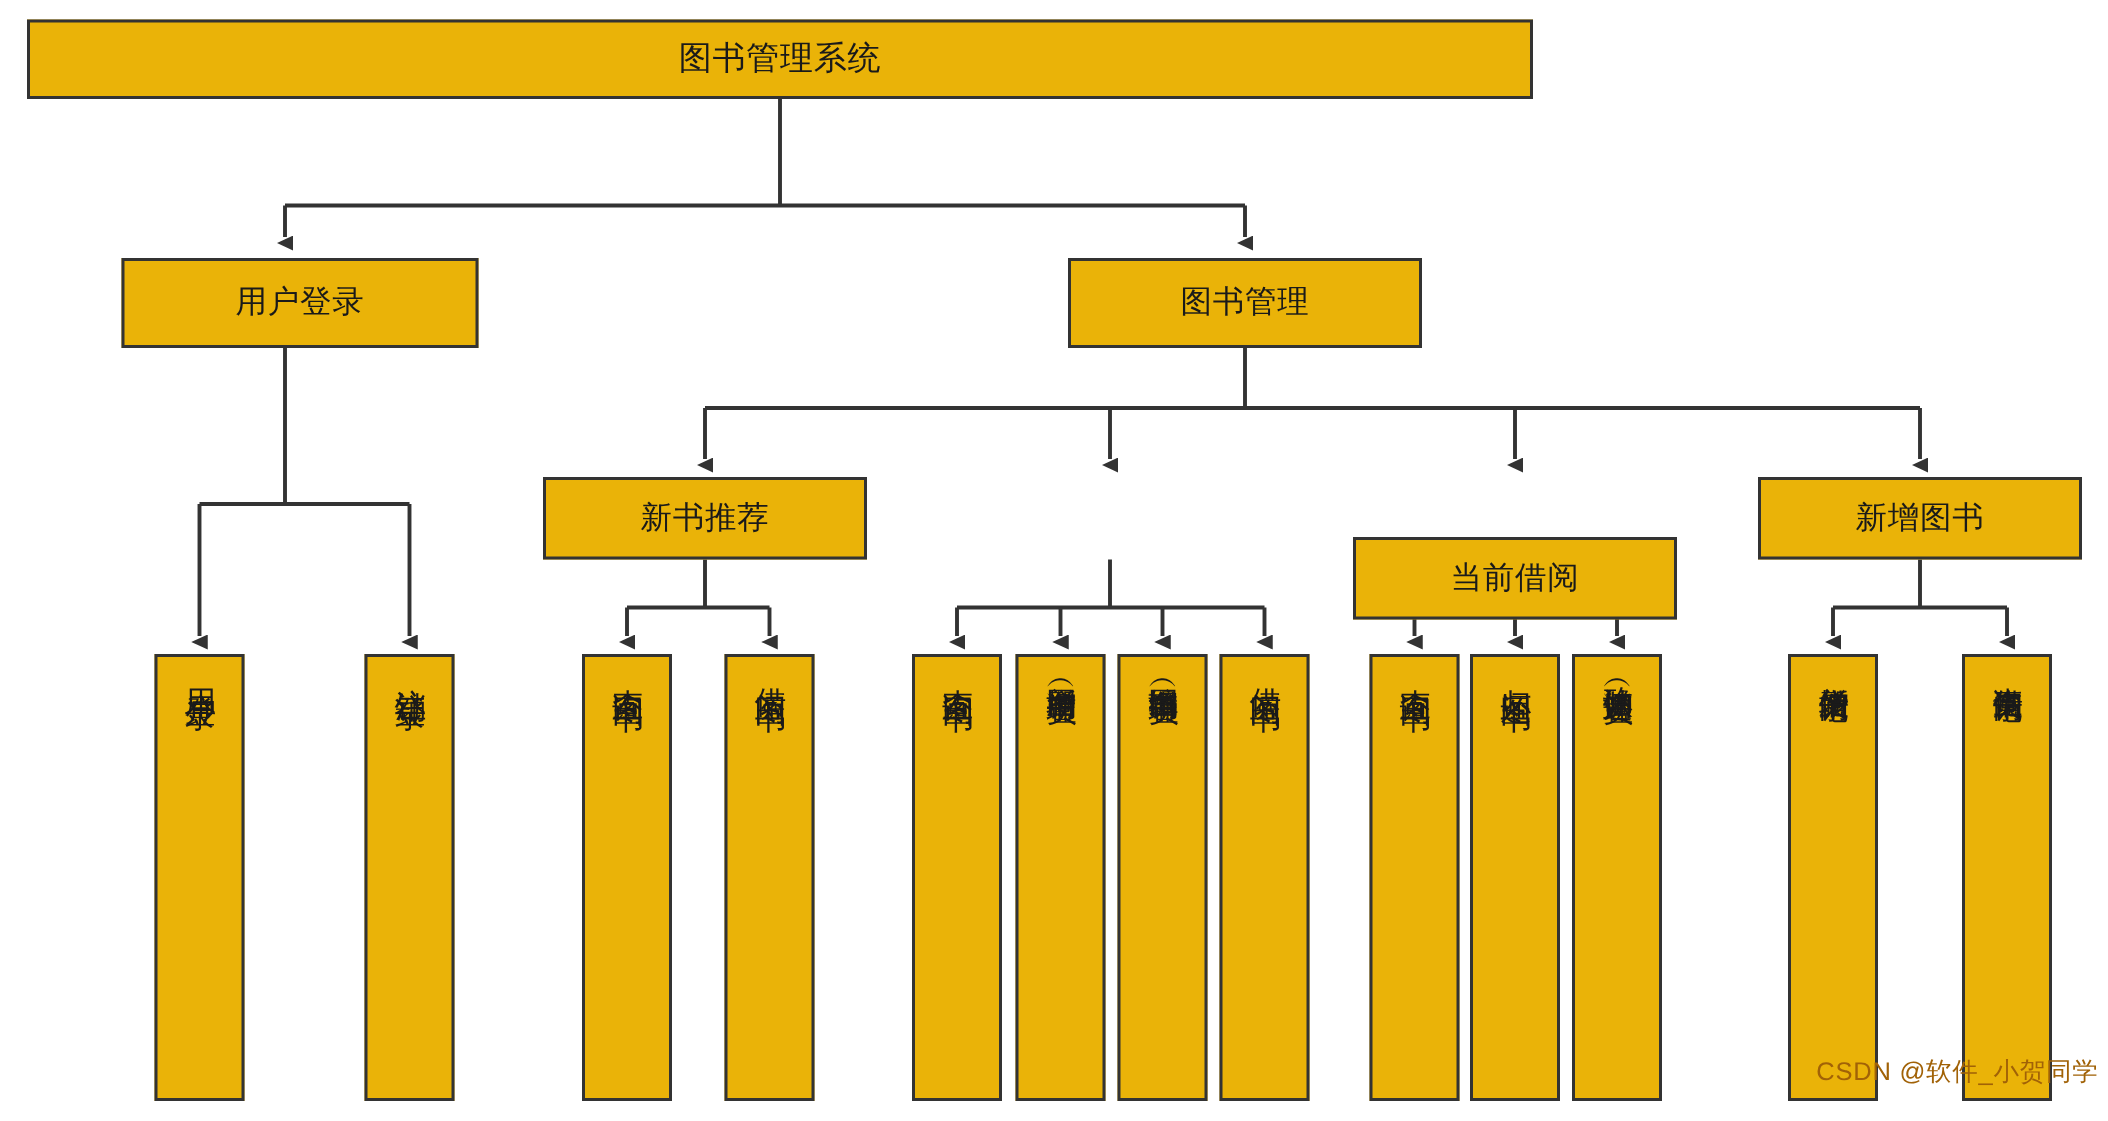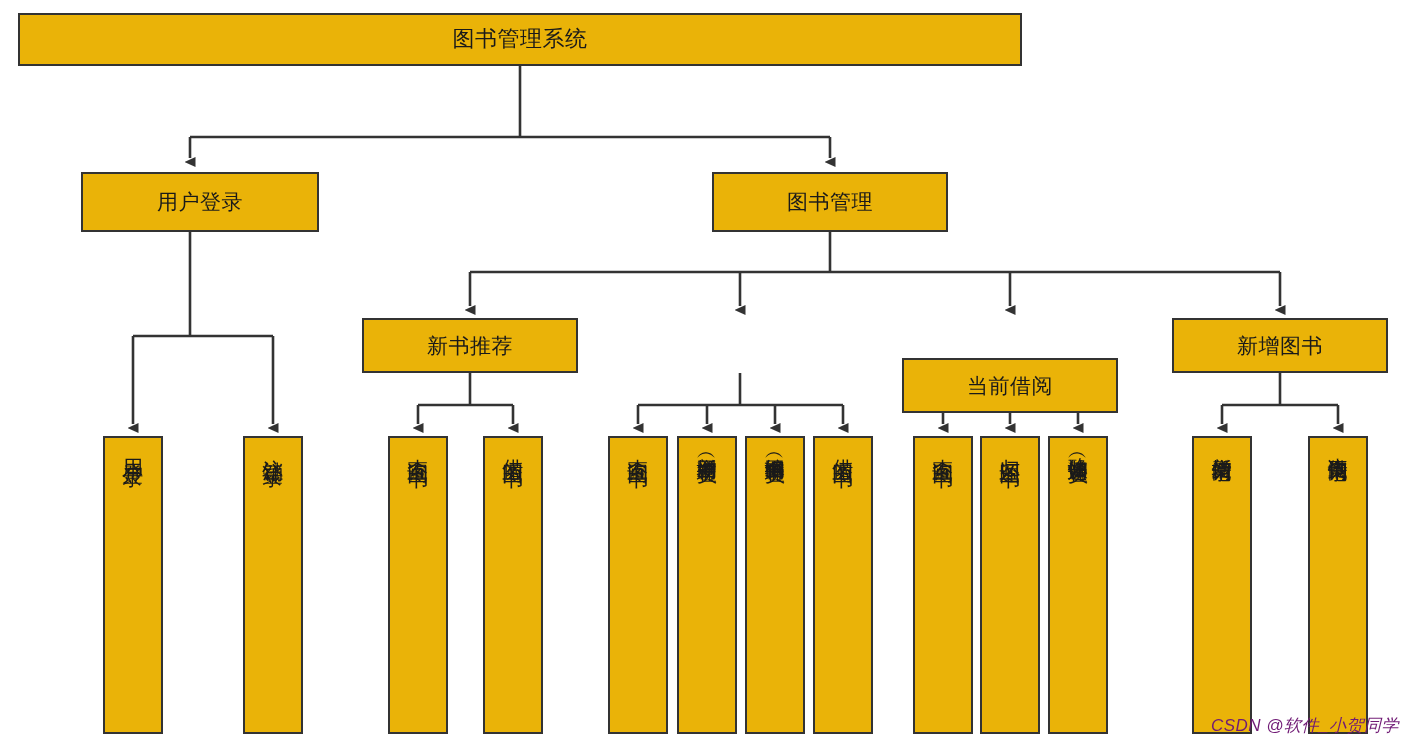--- a/index.html
+++ b/index.html
@@ -61,27 +61,26 @@
     white-space: nowrap;
     color: #1a1a1a;
   }
   .vtext.tall {
     letter-spacing: 1px;
     font-size: 20px;
   }
   #watermark {
     position: absolute;
     right: 6px;
-    bottom: 10px;
+    bottom: 21px;
     font-size: 17px;
-    color: #701a75;
+    color: #a16207;
     white-space: nowrap;
     z-index: 3;
     letter-spacing: 0.5px;
-    font-style: italic;
   }
 </style>
 </head>
 <body>
 
 <div id="canvas">
 
   <svg id="edges" viewBox="0 0 1405 747" width="1405" height="747" xmlns="http://www.w3.org/2000/svg">
     <defs>
       <marker id="arrow" markerWidth="10" markerHeight="11" refX="1" refY="5.5" orient="auto" markerUnits="userSpaceOnUse">

